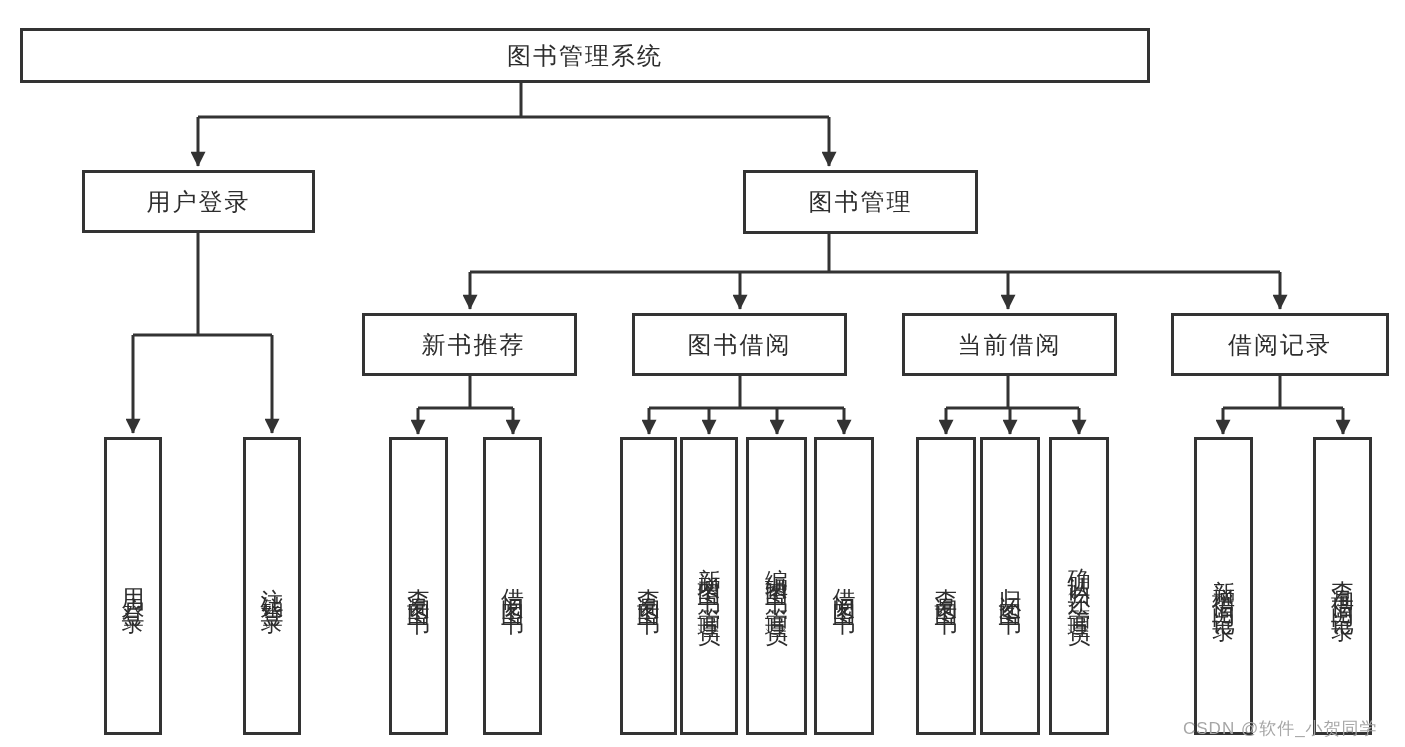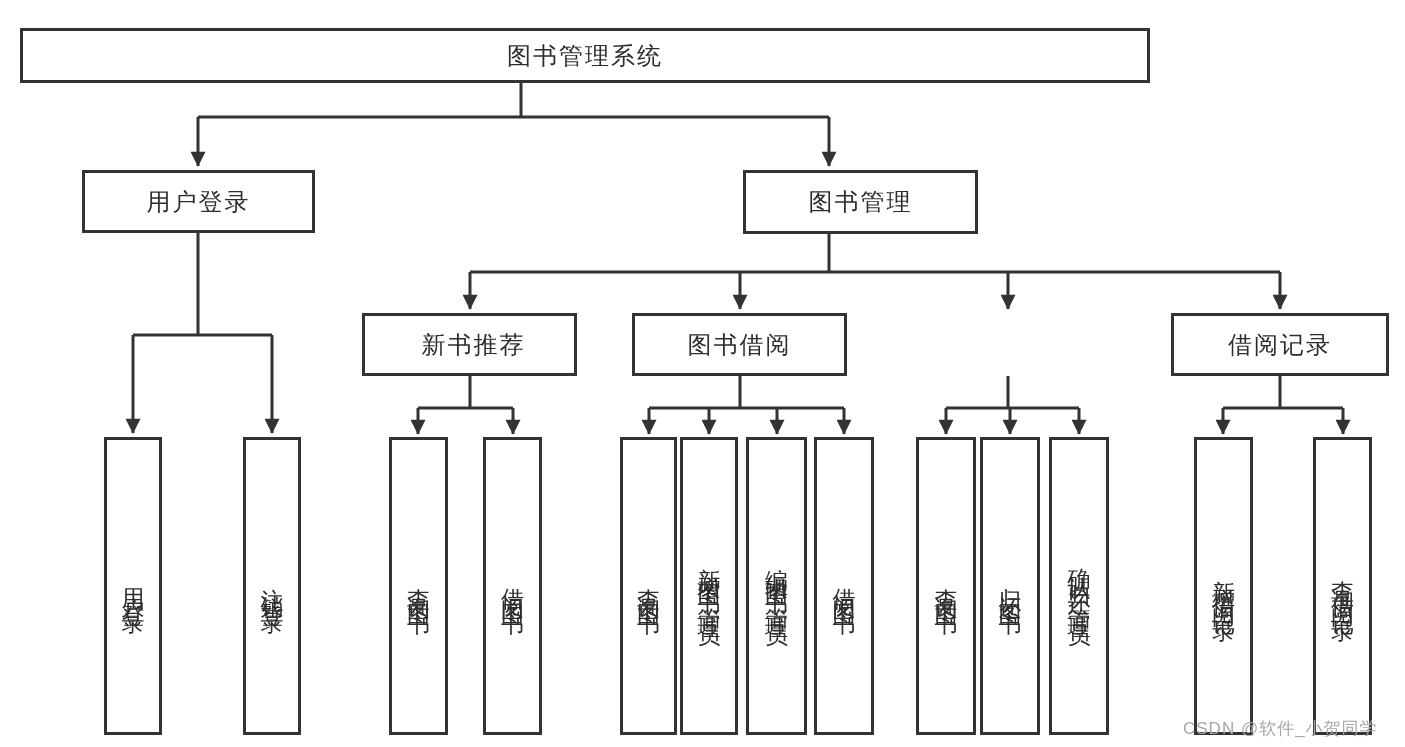--- a/index.html
+++ b/index.html
@@ -98,20 +98,21 @@
     </g>
   </svg>
 
   <div class="box hbox" style="left:20px; top:4px; width:1130px; height:55px;margin-top:24px;">图书管理系统</div>
 
   <div class="box hbox" style="left:82px; top:170px; width:233px; height:63px;">用户登录</div>
   <div class="box hbox" style="left:743px; top:170px; width:235px; height:64px;">图书管理</div>
 
   <div class="box hbox" style="left:362px; top:313px; width:215px; height:63px;padding-left:8px;">新书推荐</div>
   <div class="box hbox" style="left:632px; top:313px; width:215px; height:63px;">图书借阅</div>
+  <div class="box hbox" style="left:902px; top:313px; width:215px; height:63px;">当前借阅</div>
   <div class="box hbox" style="left:1171px; top:313px; width:218px; height:63px;">借阅记录</div>
 
   <div class="box vbox" style="left:104px; top:437px; width:58px; height:298px;">用户登录</div>
   <div class="box vbox" style="left:243px; top:437px; width:58px; height:298px;">注销登录</div>
 
   <div class="box vbox" style="left:389px; top:437px; width:59px; height:298px;">查询图书</div>
   <div class="box vbox" style="left:483px; top:437px; width:59px; height:298px;">借阅图书</div>
 
   <div class="box vbox" style="left:620px; top:437px; width:57px; height:298px;">查询图书</div>
   <div class="box vbox" style="left:680px; top:437px; width:58px; height:298px;">新增图书（管理员）</div>

